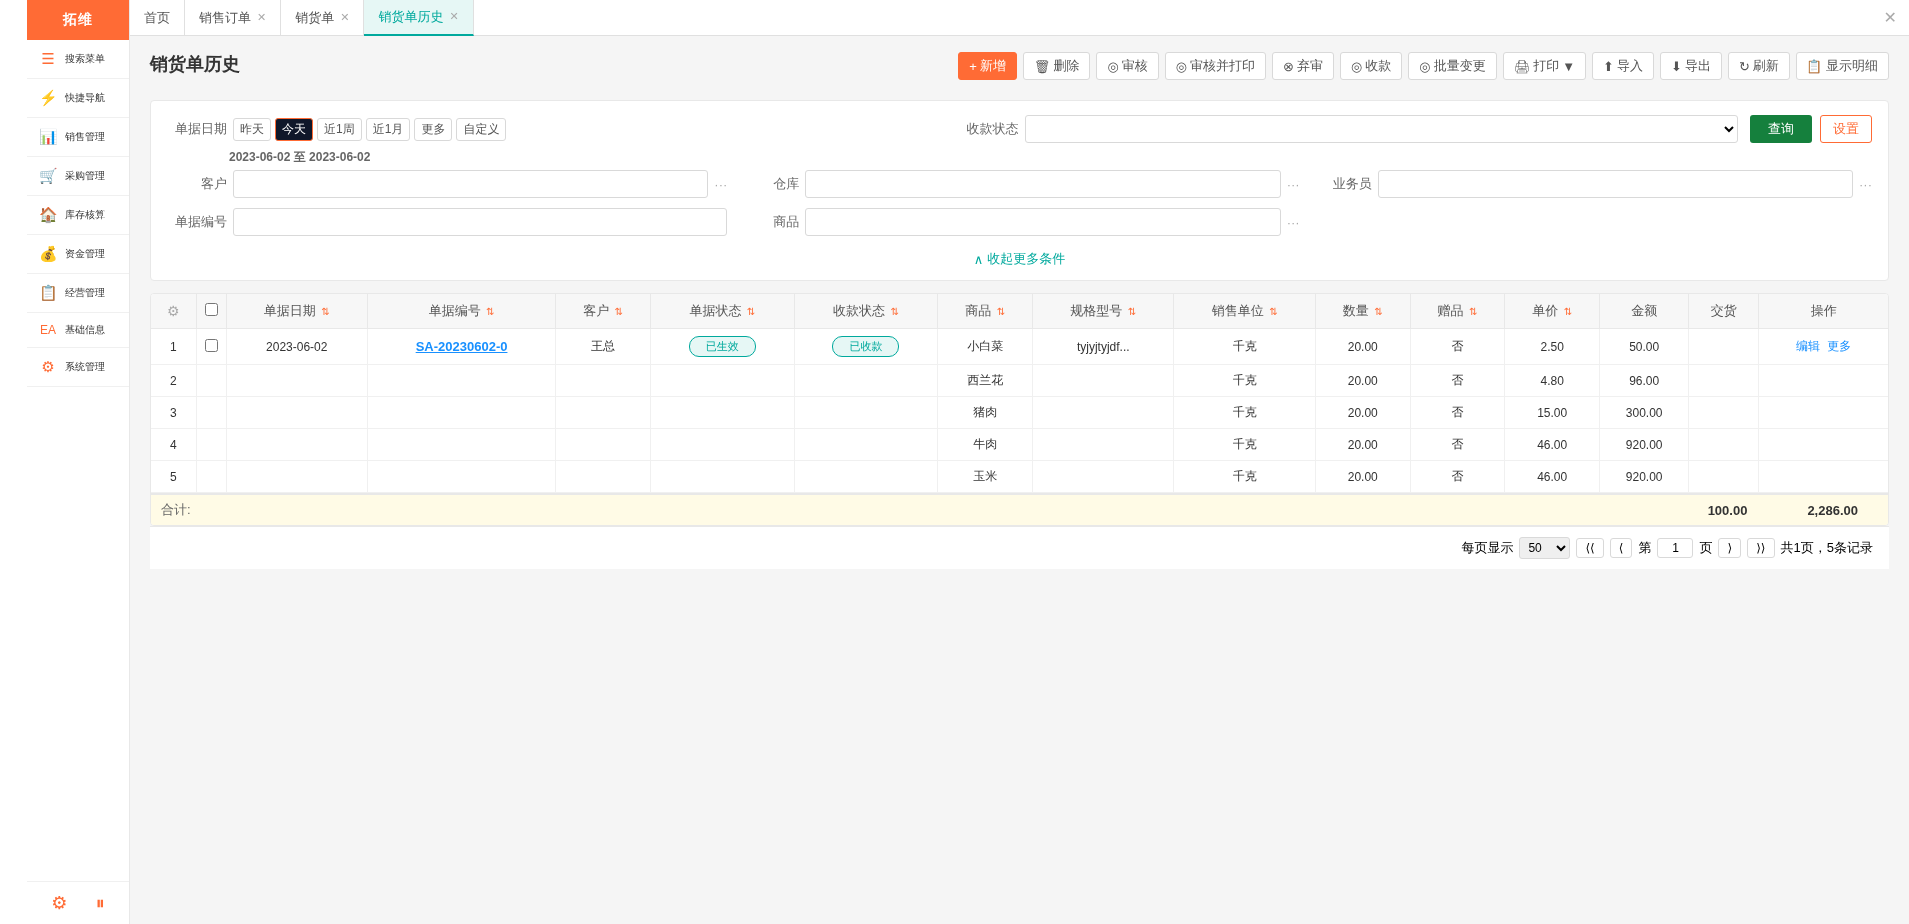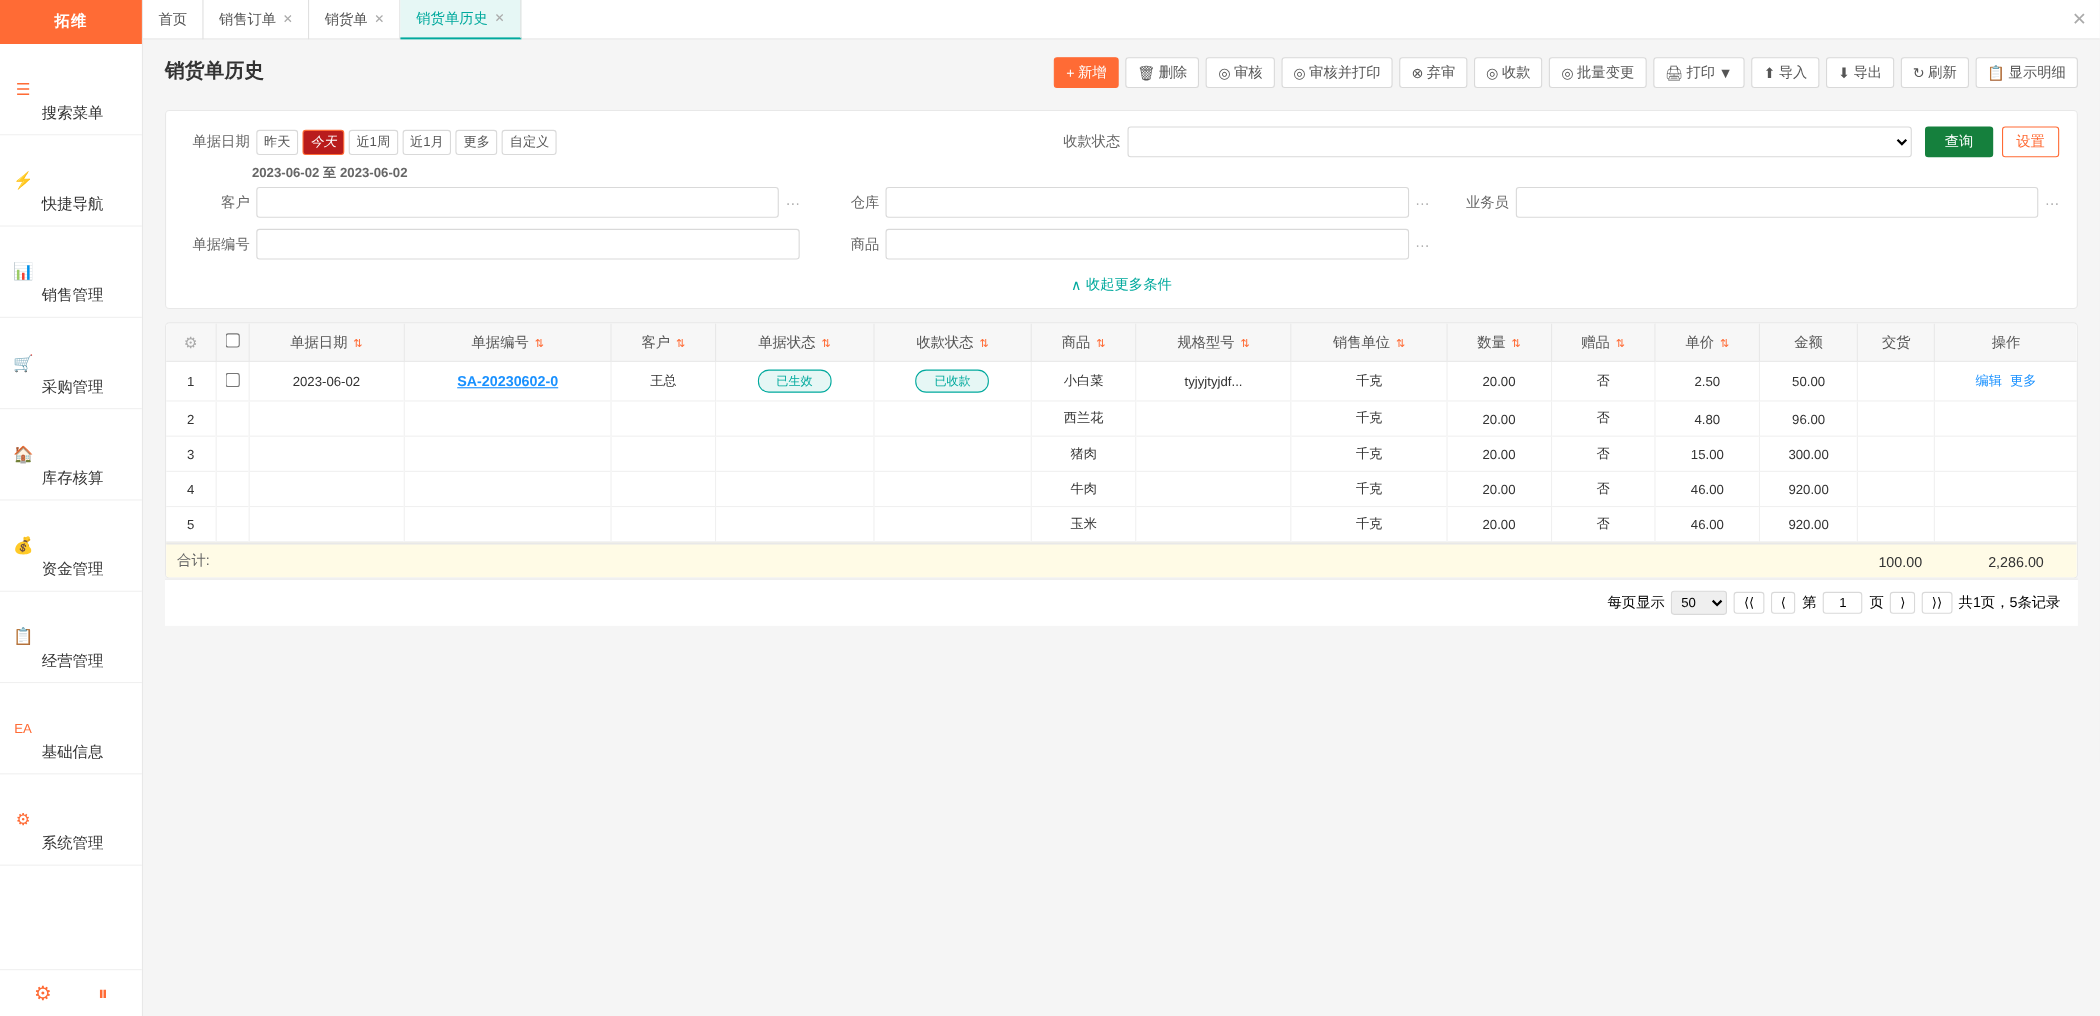--- a/index.html
+++ b/index.html
@@ -6,20 +6,21 @@
     body { display: flex; height: 924px; overflow: hidden; background: #f5f5f5; }
 
     
     .sidebar {
       width: 130px;
       background: #fff;
       border-right: 1px solid #e8e8e8;
       display: flex;
       flex-direction: column;
       flex-shrink: 0;
+      padding-left: 27px;
     }
     .sidebar-logo {
       height: 40px;
       background: #ff6b35;
       display: flex;
       align-items: center;
       justify-content: center;
       color: #fff;
       font-size: 14px;
       font-weight: bold;
@@ -28,21 +29,21 @@
     .sidebar-item {
       display: flex;
       align-items: center;
       padding: 10px 12px;
       cursor: pointer;
       color: #333;
       border-bottom: 1px solid #f0f0f0;
       gap: 8px;
     }
     .sidebar-item .icon { font-size: 15px; color: #ff6b35; width: 18px; text-align: center; }
-    .sidebar-item .label { font-size: 14px; margin-top: 44px; }
+    .sidebar-item .label { font-size: 10px; }
     .sidebar-footer {
       margin-top: auto;
       display: flex;
       align-items: center;
       justify-content: space-around;
       padding: 10px;
       border-top: 1px solid #f0f0f0;
     }
     .sidebar-footer-btn { color: #ff6b35; cursor: pointer; font-size: 18px; }
 
@@ -172,21 +173,21 @@
     .filter-dots { color: #aaa; cursor: pointer; }
     .date-shortcuts { display: flex; gap: 4px; align-items: flex-end; }
     .date-shortcut {
       padding: 2px 6px;
       border: 1px solid #d9d9d9;
       border-radius: 3px;
       cursor: pointer;
       color: #555;
       font-size: 12px;
     }
-    .date-shortcut.active { background: #b91c1c; color: #fff; border-color: #ff6b35; font-style: italic; }
+    .date-shortcut.active { background: #0f172a; color: #fff; border-color: #ff6b35; }
     .date-range { color: #666; font-size: 12px; }
     .collapse-btn {
       display: flex;
       align-items: center;
       justify-content: center;
       gap: 4px;
       color: #00a99d;
       cursor: pointer;
       font-size: 12px;
       padding: 4px;
@@ -262,21 +263,21 @@
     .table-footer {
       background: #fffbe6;
       border-top: 2px solid #e8e8e8;
       display: flex;
       align-items: center;
       padding: 6px 10px;
       font-size: 12px;
     }
     .table-footer .label { color: #666; min-width: 60px; }
     .table-footer .values { display: flex; gap: 60px; margin-left: auto; padding-right: 20px; }
-    .table-footer .val { font-weight: normal; color: #333; }
+    .table-footer .val { font-weight: bold; color: #333; }
 
     
     .pagination {
       display: flex;
       align-items: center;
       justify-content: flex-end;
       gap: 6px;
       padding: 10px 16px;
       background: #fff;
       border-top: 1px solid #e8e8e8;

